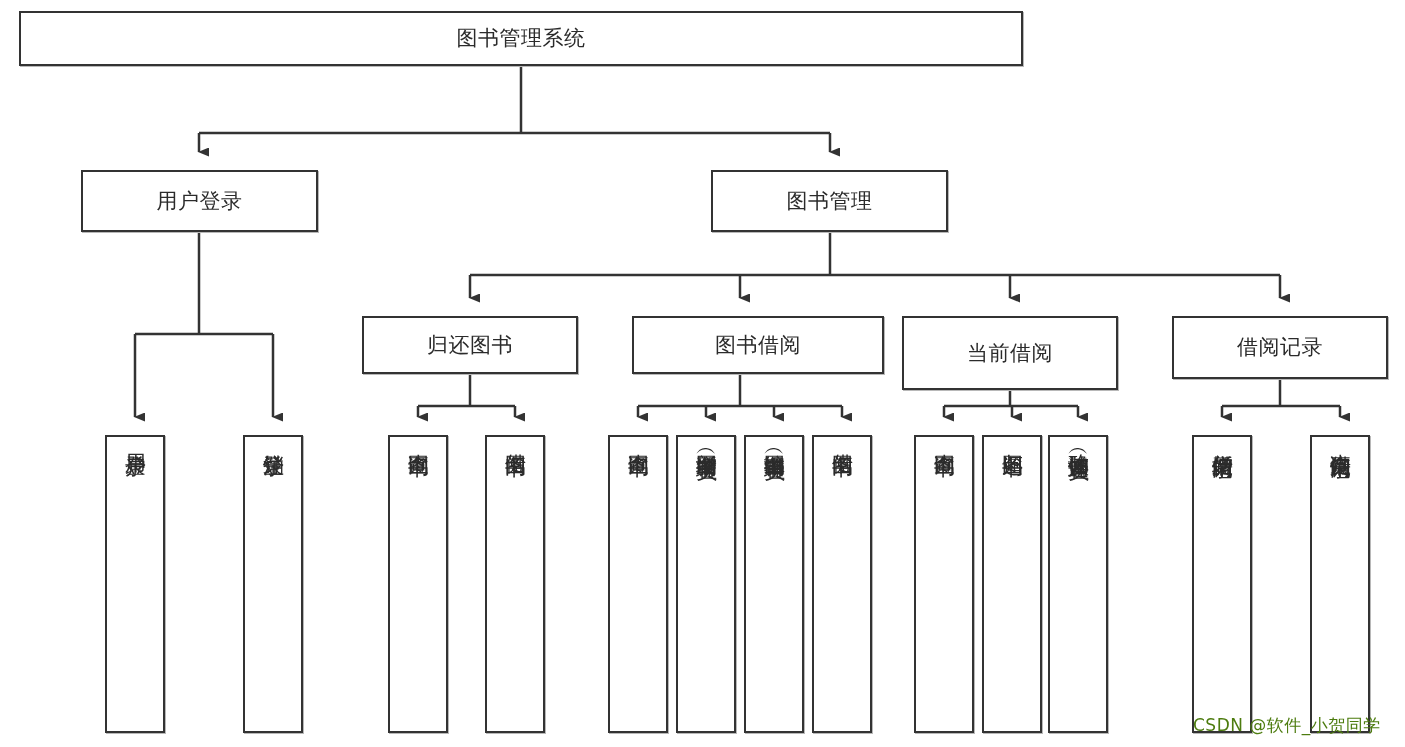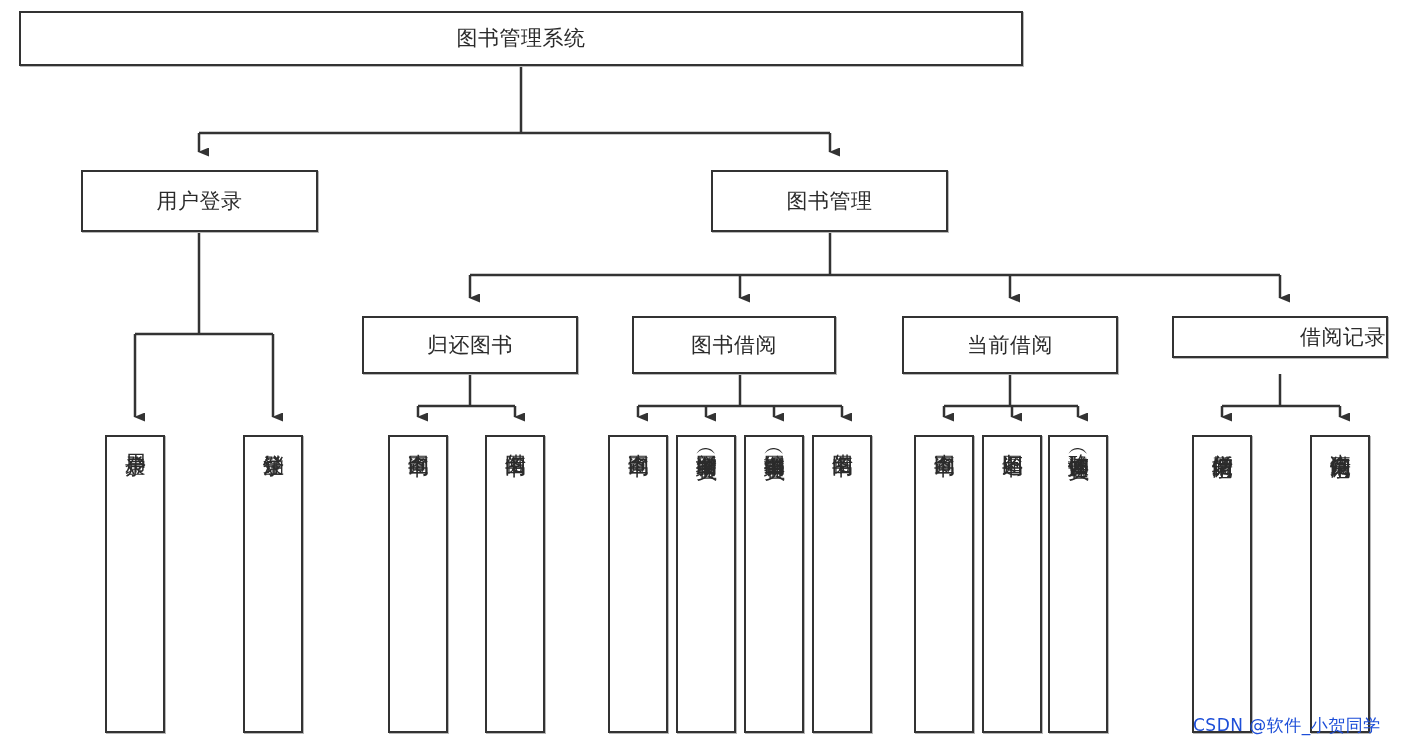--- a/index.html
+++ b/index.html
@@ -142,27 +142,27 @@
   <div class="node" style="left: 81px; top: 170px; width: 237px; height: 62px;">
     <span class="node-label">用户登录</span>
   </div>
   <div class="node" style="left: 711px; top: 170px; width: 237px; height: 62px; text-align: right;">
     <span class="node-label">图书管理</span>
   </div>
 
   <div class="node" style="left: 362px; top: 316px; width: 216px; height: 58px;">
     <span class="node-label">归还图书</span>
   </div>
-  <div class="node" style="left: 632px; top: 316px; width: 204px; height: 58px;">
+  <div class="node" style="left: 632px; top: 316px; width: 252px; height: 58px;">
     <span class="node-label">图书借阅</span>
   </div>
-  <div class="node" style="left: 902px; top: 316px; width: 216px; height: 58px;">
+  <div class="node" style="left: 902px; top: 316px; width: 216px; height: 74px;">
     <span class="node-label">当前借阅</span>
   </div>
-  <div class="node" style="left: 1172px; top: 316px; width: 216px; height: 42px; justify-content: flex-end;">
+  <div class="node" style="left: 1172px; top: 316px; width: 216px; height: 63px;">
     <span class="node-label">借阅记录</span>
   </div>
 
   <div class="node vertical" style="left: 105px; top: 435px; width: 60px; height: 298px;">
     <span class="node-label">用户登录</span>
   </div>
   <div class="node vertical" style="left: 243px; top: 435px; width: 60px; height: 298px;">
     <span class="node-label">注销登录</span>
   </div>
 
@@ -196,15 +196,15 @@
     <span class="node-label">确认归还（管理员）</span>
   </div>
 
   <div class="node vertical" style="left: 1192px; top: 435px; width: 60px; height: 298px;">
     <span class="node-label">新增借阅记录</span>
   </div>
   <div class="node vertical" style="left: 1310px; top: 435px; width: 60px; height: 298px;">
     <span class="node-label">查询借阅记录</span>
   </div>
 
-  <div class="watermark" style="left: 1193px; top: 714px; color: #1d4ed8;">CSDN @软件_小贺同学</div>
+  <div class="watermark" style="left: 1193px; top: 714px; color: #4d7c0f;">CSDN @软件_小贺同学</div>
 
 </div>
 
 </body></html>

